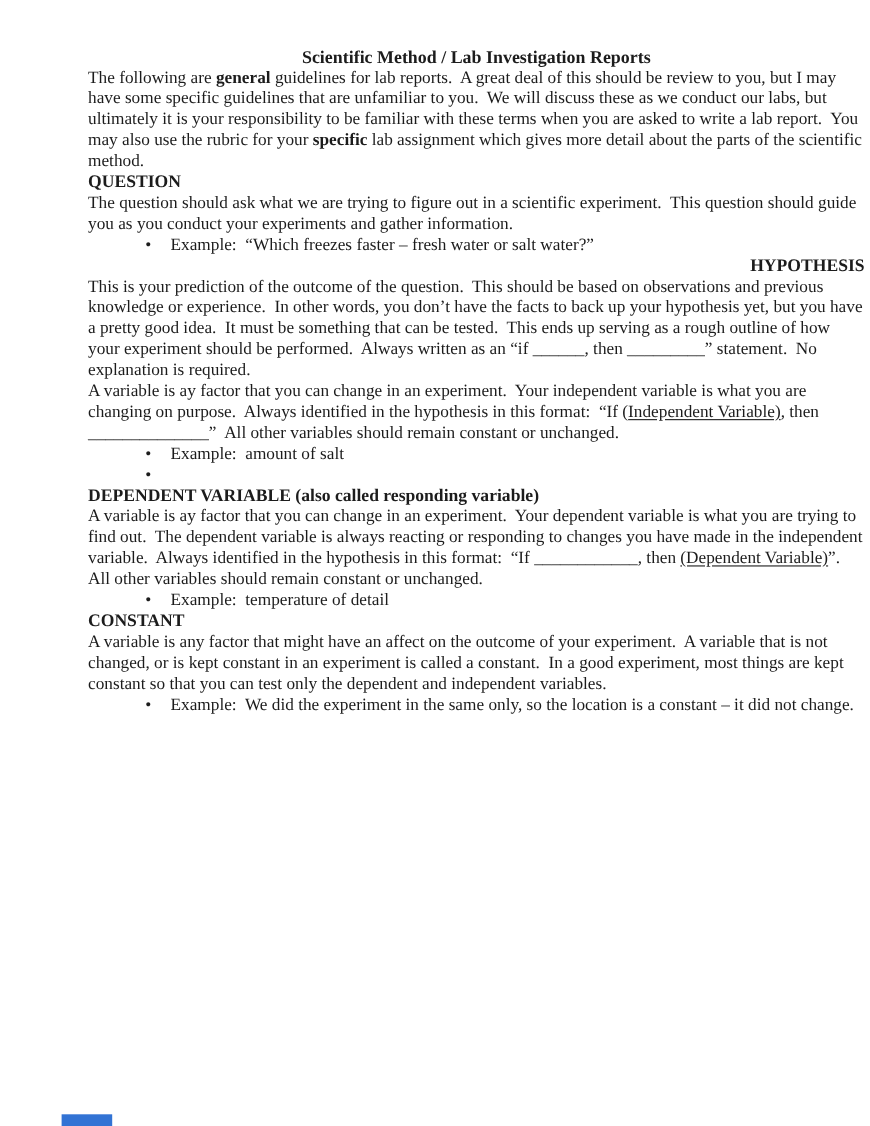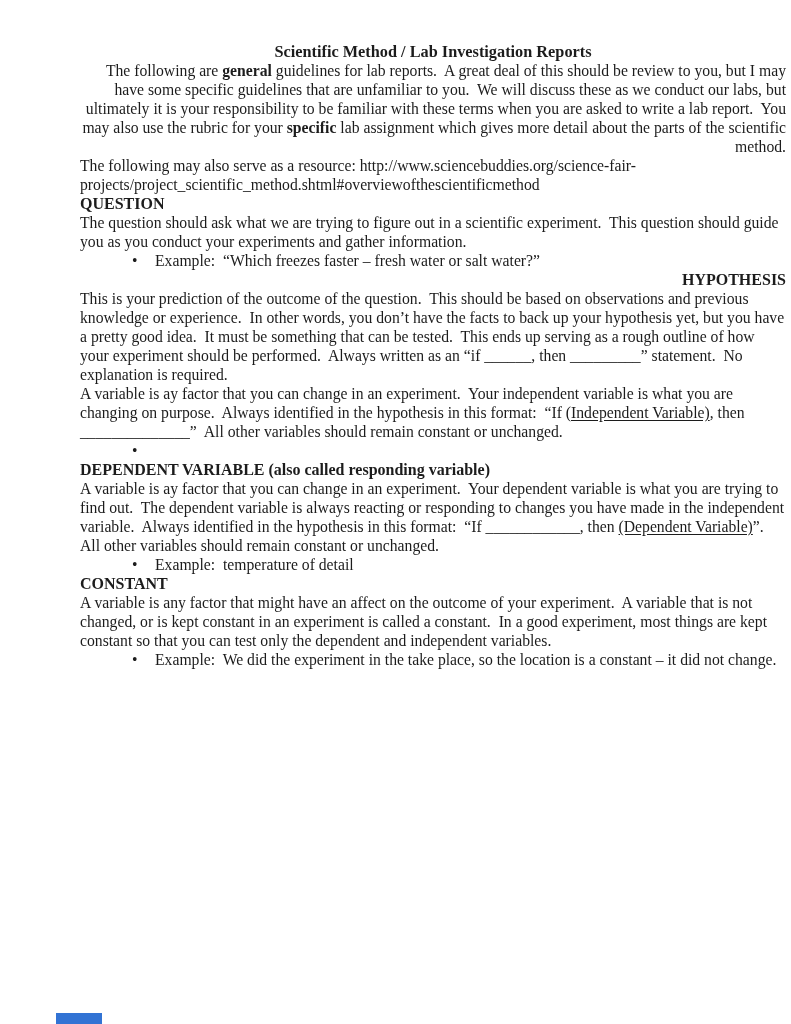--- a/index.html
+++ b/index.html
@@ -24,21 +24,21 @@
     font-weight: bold;
     text-align: center;
     margin: 0;
     line-height: 19px;
     white-space: pre-wrap;
   }
   p.para {
     margin: 0;
     white-space: pre-wrap;
   }
-  .intro-para    { margin-top: 14px; text-align: right; }
+  .intro-para    { margin-top: 14px; }
   .resource-para { margin-top: 16px; overflow-wrap: break-word; }
   h2.section-heading {
     font-size: 16px;
     font-weight: bold;
     margin: 0;
     line-height: 19px;
     white-space: pre-wrap;
   }
   .mt-sect  { margin-top: 27px; }
   .mt-sect2 { margin-top: 13px; text-align: right; }
@@ -72,45 +72,45 @@
 </style>
 </head>
 <body>
 
 <div class="page">
 
   <h1 class="doc-title">Scientific Method / Lab Investigation Reports</h1>
 
   <p class="para intro-para"><span>The following are </span><b class="run">general</b><span> guidelines for lab reports.  A great deal of this should be review to you, but I may have some specific guidelines that are unfamiliar to you.  We will discuss these as we conduct our labs, but ultimately it is your responsibility to be familiar with these terms when you are asked to write a lab report.  You may also use the rubric for your </span><b class="run">specific</b><span> lab assignment which gives more detail about the parts of the scientific method.</span></p>
 
-  <p class="para resource-para">The following may also serve as a resource: http://www.sciencebuddies.org/science-fair-projects/project_scientific_method.shtml#overviewofthescientificmethod</p>
 
   <section>
     <h2 class="section-heading mt-sect">QUESTION</h2>
     <p class="para mt-body">The question should ask what we are trying to figure out in a scientific experiment.  This question should guide you as you conduct your experiments and gather information.</p>
     <div class="bullet"><span>Example:  “Which freezes faster – fresh water or salt water?”</span></div>
   </section>
 
   <section>
     <h2 class="section-heading mt-sect2">HYPOTHESIS</h2>
     <p class="para mt-body">This is your prediction of the outcome of the question.  This should be based on observations and previous knowledge or experience.  In other words, you don’t have the facts to back up your hypothesis yet, but you have a pretty good idea.  It must be something that can be tested.  This ends up serving as a rough outline of how your experiment should be performed.  Always written as an “if ______, then _________” statement.  No explanation is required.</p>
   </section>
 
   <section>
     <p class="para mt-body"><span>A variable is ay factor that you can change in an experiment.  Your independent variable is what you are changing on purpose.  Always identified in the hypothesis in this format:  “If (</span><span class="u">Independent Variable)</span><span>, then ______________”  All other variables should remain constant or unchanged.</span></p>
+    <div class="bullet"><span>Example:  amount of salt</span></div>
     <div class="bullet"><span></span></div>
   </section>
 
   <section>
     <h2 class="section-heading mt-sect0">DEPENDENT VARIABLE (also called responding variable)</h2>
     <p class="para mt-body"><span>A variable is ay factor that you can change in an experiment.  Your dependent variable is what you are trying to find out.  The dependent variable is always reacting or responding to changes you have made in the independent variable.  Always identified in the hypothesis in this format:  “If ____________, then </span><span class="u">(Dependent Variable)</span><span>”.  All other variables should remain constant or unchanged.</span></p>
     <div class="bullet"><span>Example:  temperature of detail</span></div>
   </section>
 
   <section>
     <h2 class="section-heading mt-sect">CONSTANT</h2>
     <p class="para mt-body">A variable is any factor that might have an affect on the outcome of your experiment.  A variable that is not changed, or is kept constant in an experiment is called a constant.  In a good experiment, most things are kept constant so that you can test only the dependent and independent variables.</p>
-    <div class="bullet"><span>Example:  We did the experiment in the take place, so the location is a constant – it did not change.</span></div>
+    <div class="bullet"><span>Example:  We did the experiment in the same only, so the location is a constant – it did not change.</span></div>
   </section>
 
 </div>
 
 <div class="blue-fragment"></div>
 
 </body></html>

